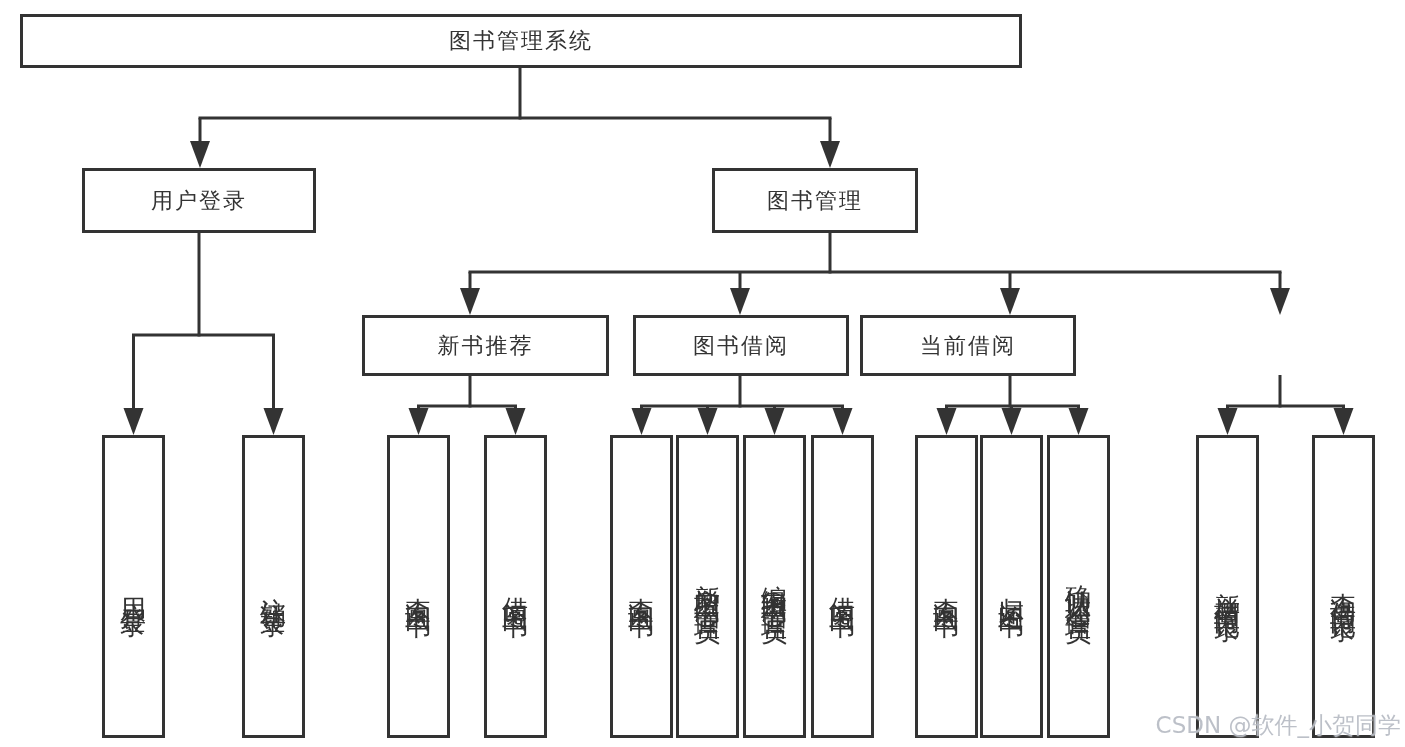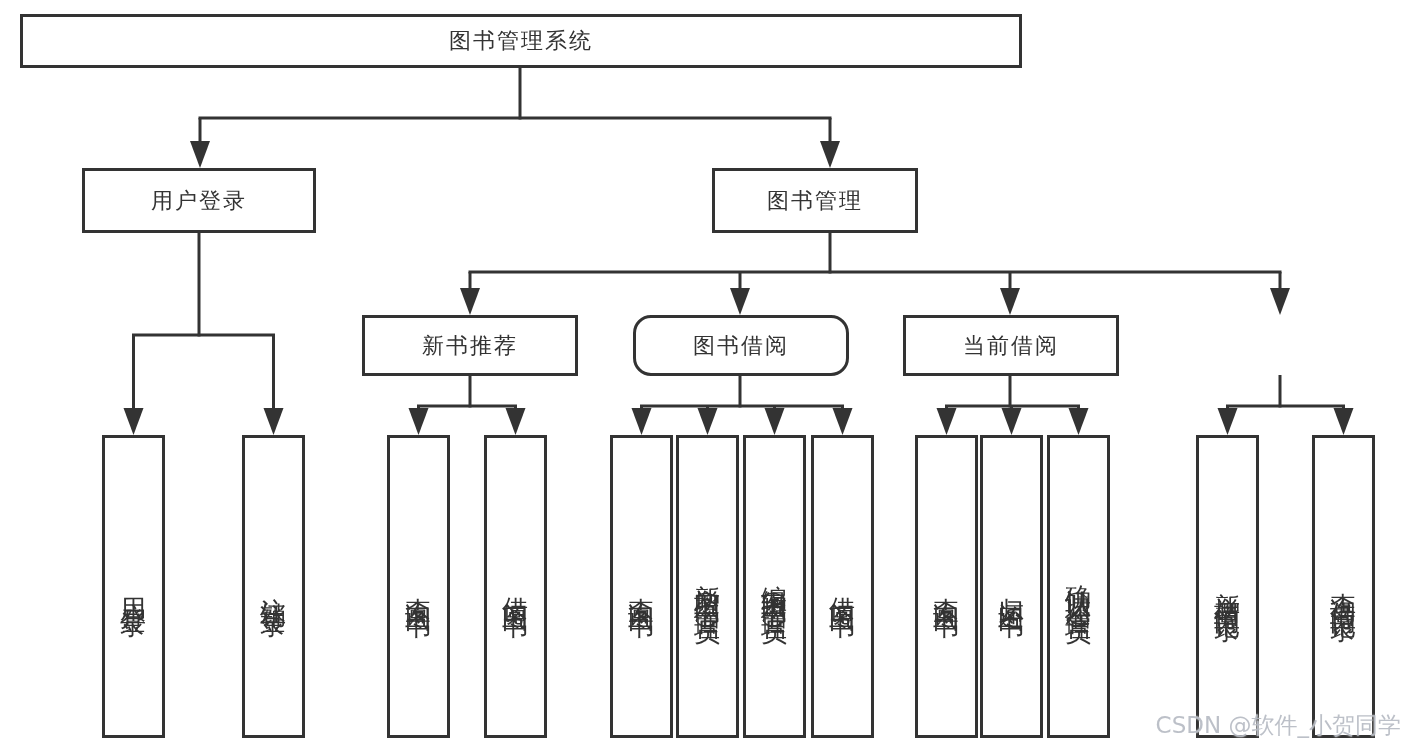--- a/index.html
+++ b/index.html
@@ -139,27 +139,27 @@
     <span>图书管理系统</span>
   </div>
 
   <div class="hbox" style="left:82px; top:168px; width:234px; height:65px;">
     <span>用户登录</span>
   </div>
   <div class="hbox" style="left:712px; top:168px; width:206px; height:65px;">
     <span>图书管理</span>
   </div>
 
-  <div class="hbox" style="left:362px; top:315px; width:216px; height:61px;">
+  <div class="hbox" style="left:362px; top:315px; width:247px; height:61px;">
     <span>新书推荐</span>
   </div>
-  <div class="hbox" style="left:633px; top:315px; width:216px; height:61px;border-radius:18px;">
+  <div class="hbox" style="left:633px; top:315px; width:216px; height:61px;">
     <span>图书借阅</span>
   </div>
-  <div class="hbox" style="left:903px; top:315px; width:216px; height:61px;">
+  <div class="hbox" style="left:860px; top:315px; width:216px; height:61px;">
     <span>当前借阅</span>
   </div>
 
   <div class="vbox" style="left:102px;">
     <span>用户登录</span>
   </div>
   <div class="vbox" style="left:242px;">
     <span>注销登录</span>
   </div>
 

